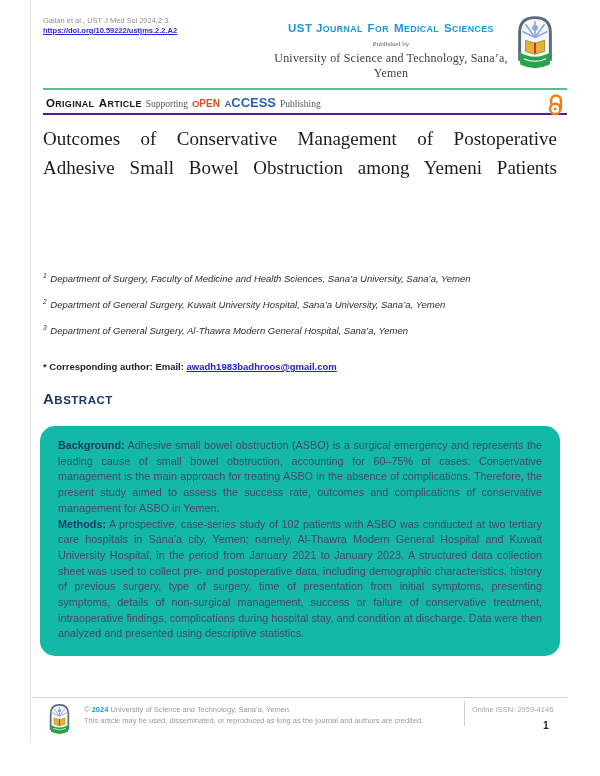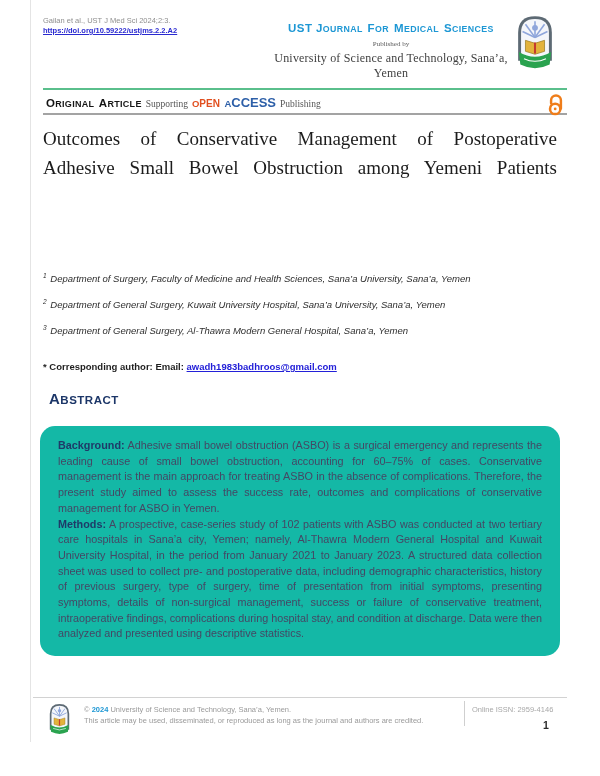--- a/index.html
+++ b/index.html
@@ -12,21 +12,21 @@
   .doi { display:block; color:#2a2ad0; font-weight:bold; text-decoration:underline; cursor:pointer; }
   .journal-block { position:absolute; left:259px; top:18px; width:264px; text-align:center; }
   .journal-name { color:#1d97d4; font-weight:bold; letter-spacing:.4px; white-space:nowrap; }
   .jb { font-size:11.5px; } .js { font-size:8.8px; }
   .published-by { font-family:"Liberation Serif","DejaVu Serif",serif; font-size:7px; color:#5d5d5d; margin-top:4px; }
   .university { font-family:"Liberation Serif","DejaVu Serif",serif; font-size:12px; color:#3f3f3f; margin-top:3px; letter-spacing:.2px; }
   .logo-header { position:absolute; left:513px; top:11px; }
 
   
   .article-bar { position:absolute; left:43px; top:88px; width:524px; height:27px;
-    border-top:2px solid #5abf8c; border-bottom:2px solid #a3a3a3;
+    border-top:2px solid #5abf8c; border-bottom:2px solid #4c1d95;
     display:flex; align-items:center; justify-content:space-between; padding:0 2px 0 3px; }
   .bar-left { display:flex; align-items:baseline; }
   .ob { font-size:11.5px; font-weight:bold; color:#141414; letter-spacing:.3px; }
   .os { font-size:9px; font-weight:bold; color:#141414; letter-spacing:.3px; }
   .serif-gray { font-family:"Liberation Serif","DejaVu Serif",serif; font-size:9.5px; color:#555; margin:0 4px; }
   .oa-open-b { font-size:9.5px; font-weight:bold; color:#e14f1f; }
   .oa-open-s { font-size:10px; font-weight:bold; color:#e14f1f; }
   .oa-acc-b { font-size:9.5px; font-weight:bold; color:#2d5fa8; }
   .oa-acc-s { font-size:13px; font-weight:bold; color:#2d5fa8; }
   .oa-icon { margin-top:4px; }
@@ -41,21 +41,21 @@
 
   
   .affils { position:absolute; left:43px; top:264px; width:514px; }
   .affil { font-style:italic; font-size:9.5px; color:#2e2e2e; line-height:23px; }
   .affil sup { font-size:6.5px; margin-right:1px; }
 
   .corresponding { position:absolute; left:43px; top:361px; font-size:9.5px; font-weight:600; color:#1f1f1f; }
   .email-link { color:#2320d8; text-decoration:underline; cursor:pointer; font-weight:600; }
 
   
-  .abstract-heading { position:absolute; left:43px; top:390px; color:#1c3668; font-weight:bold; letter-spacing:.5px;margin-left:6px; }
+  .abstract-heading { position:absolute; left:43px; top:390px; color:#1c3668; font-weight:bold; letter-spacing:.5px; }
   .ab { font-size:15px; } .as { font-size:11.5px; }
   .abstract-box { position:absolute; left:40px; top:426px; width:520px; min-height:230px;
     background:#14b8a6; border-radius:15px; padding:12px 18px; }
   .abs-p { font-size:10.8px; line-height:15.7px; color:#454764; text-align:justify; }
   .abs-label { font-weight:bold; color:#1f3a68; }
 
   
   .footer-rule { position:absolute; left:33px; top:697px; width:534px; height:1px; background:#d2d2d2; }
   .logo-footer { position:absolute; left:46px; top:701px; }
   .footer-text { position:absolute; left:84px; top:704px; width:370px; font-size:7.5px; line-height:11px; color:#9a9a9a; }

